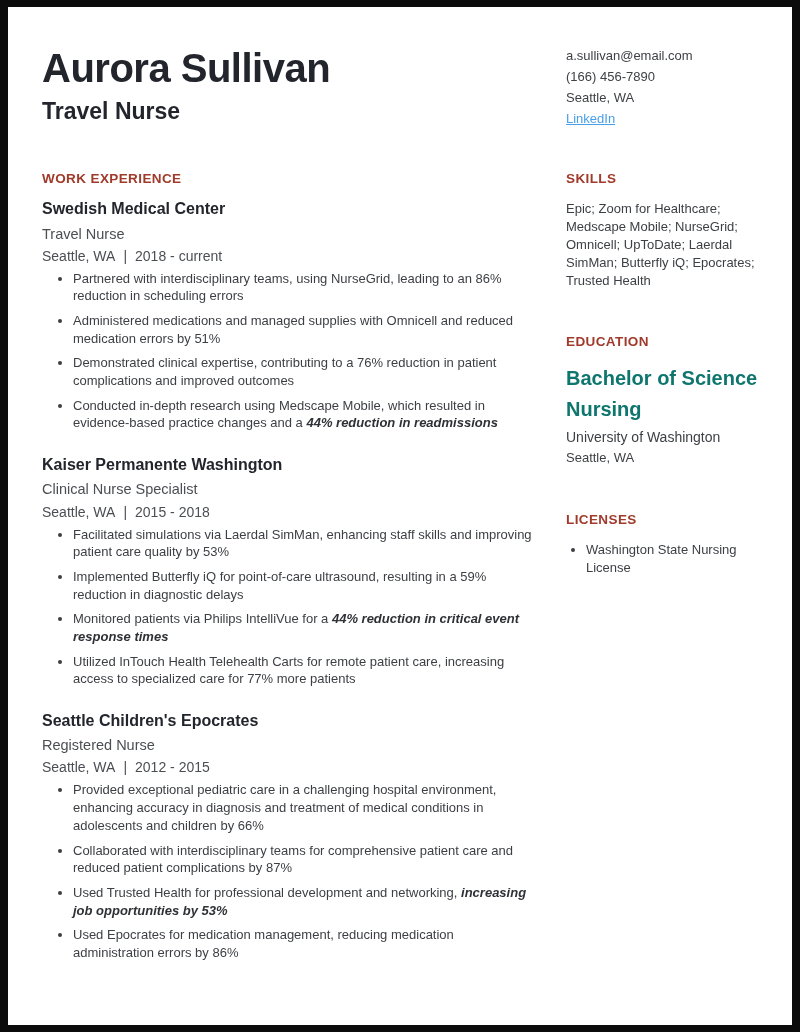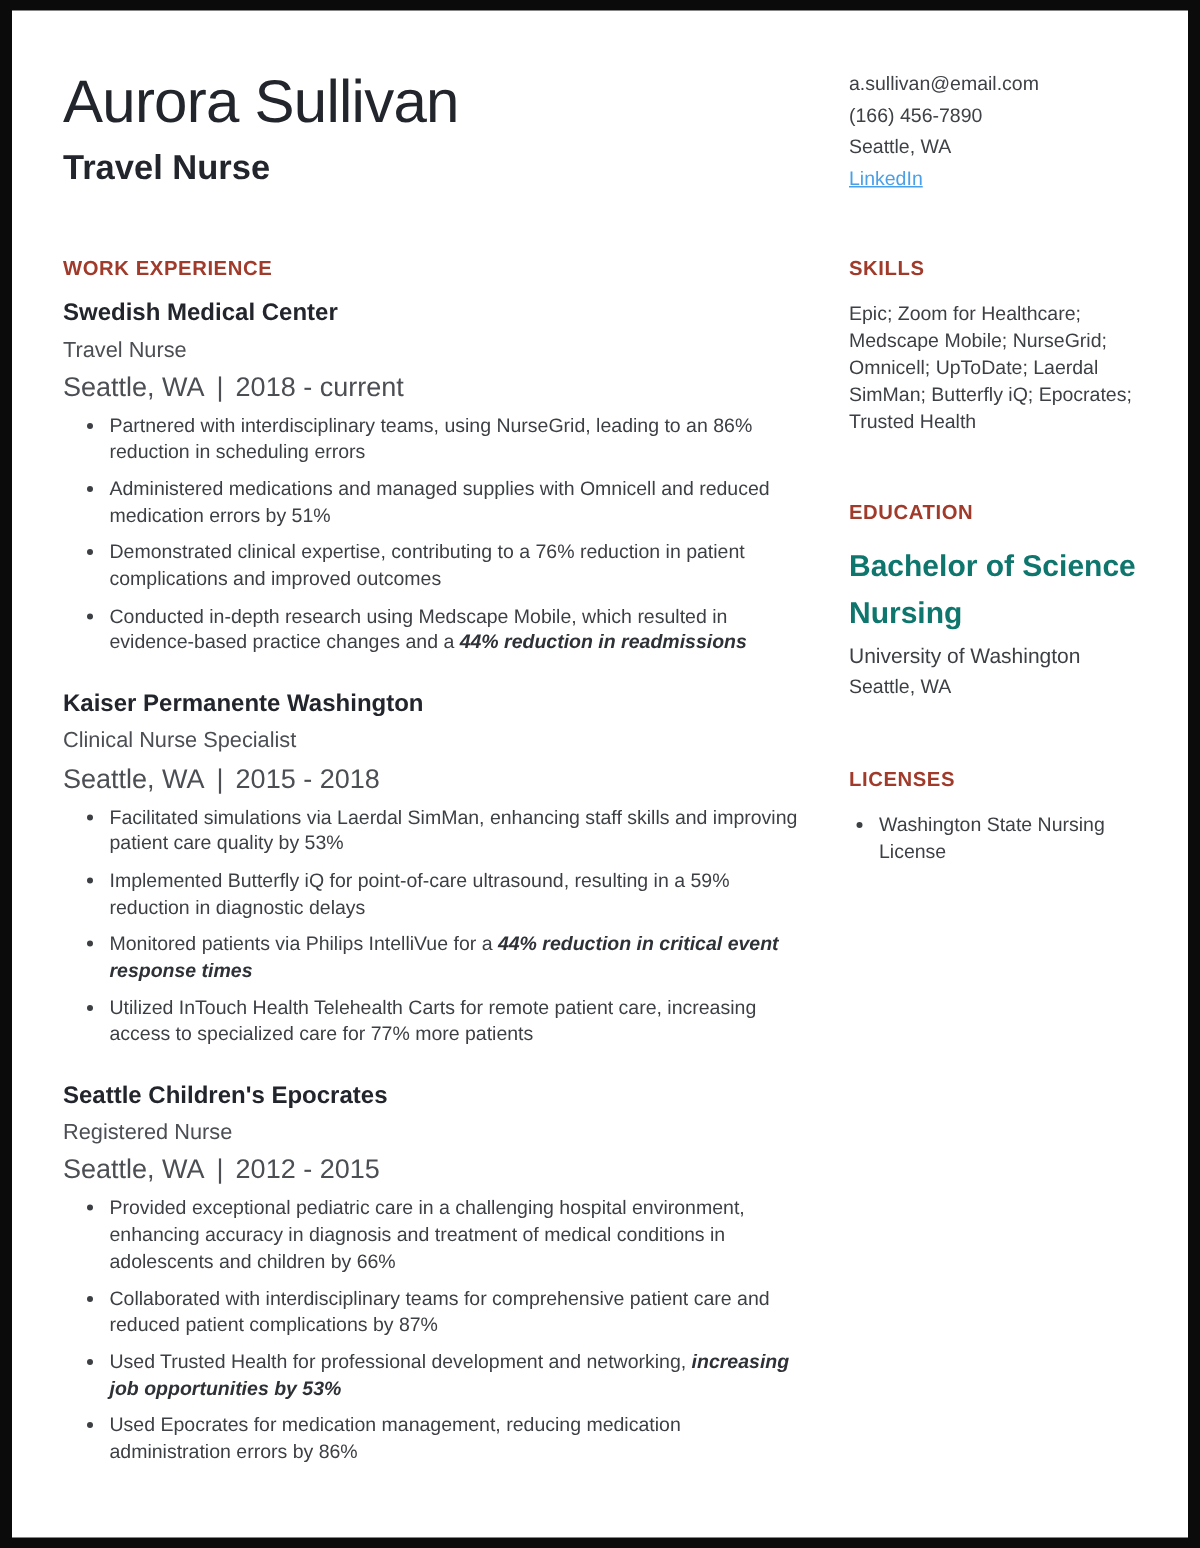--- a/index.html
+++ b/index.html
@@ -22,21 +22,21 @@
     overflow: hidden;
   }
   .grid {
     display: grid;
     grid-template-columns: 1fr 200px;
     column-gap: 30px;
   }
   
   .name {
     font-size: 40px;
-    font-weight: 400;
+    font-weight: 700;
     letter-spacing: -0.5px;
     color: #22252c;
     margin: 4px 0 10px 0;
     line-height: 1.05;
   }
   .person-title {
     font-size: 23px;
     font-weight: 700;
     color: #22252c;
     margin: 0;
@@ -72,21 +72,21 @@
     margin: 0 0 6px 0;
     line-height: 1.15;
   }
   .job-role {
     font-size: 14.5px;
     color: #4b4e53;
     margin: 0 0 5px 0;
     line-height: 1.25;
   }
   .job-meta {
-    font-size: 18px;
+    font-size: 14px;
     color: #4b4e53;
     margin: 0 0 2px 0;
   }
   .job-meta .sep { margin: 0 8px; color: #4b4e53; }
   ul.bullets {
     margin: 6px 0 0 0;
     padding: 0 0 0 31px;
     list-style: disc;
   }
   ul.bullets li {

